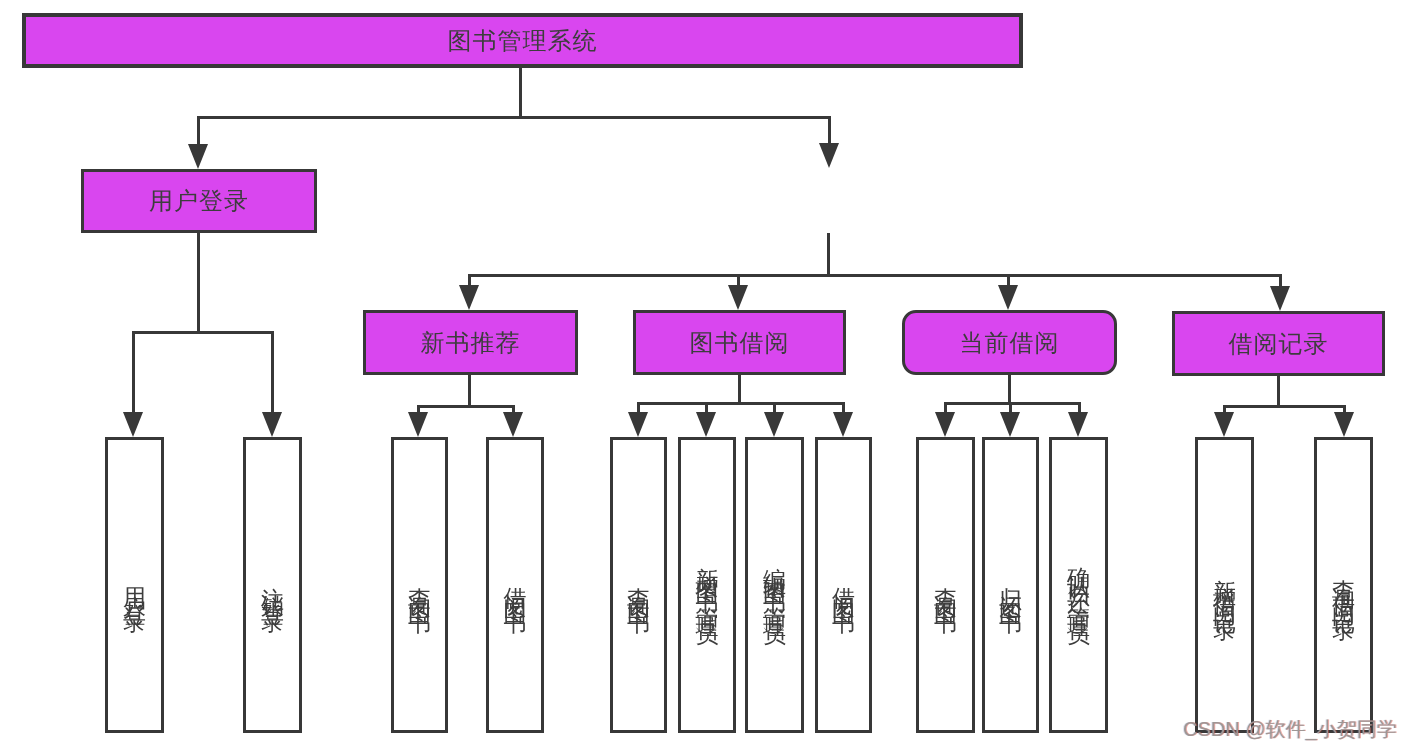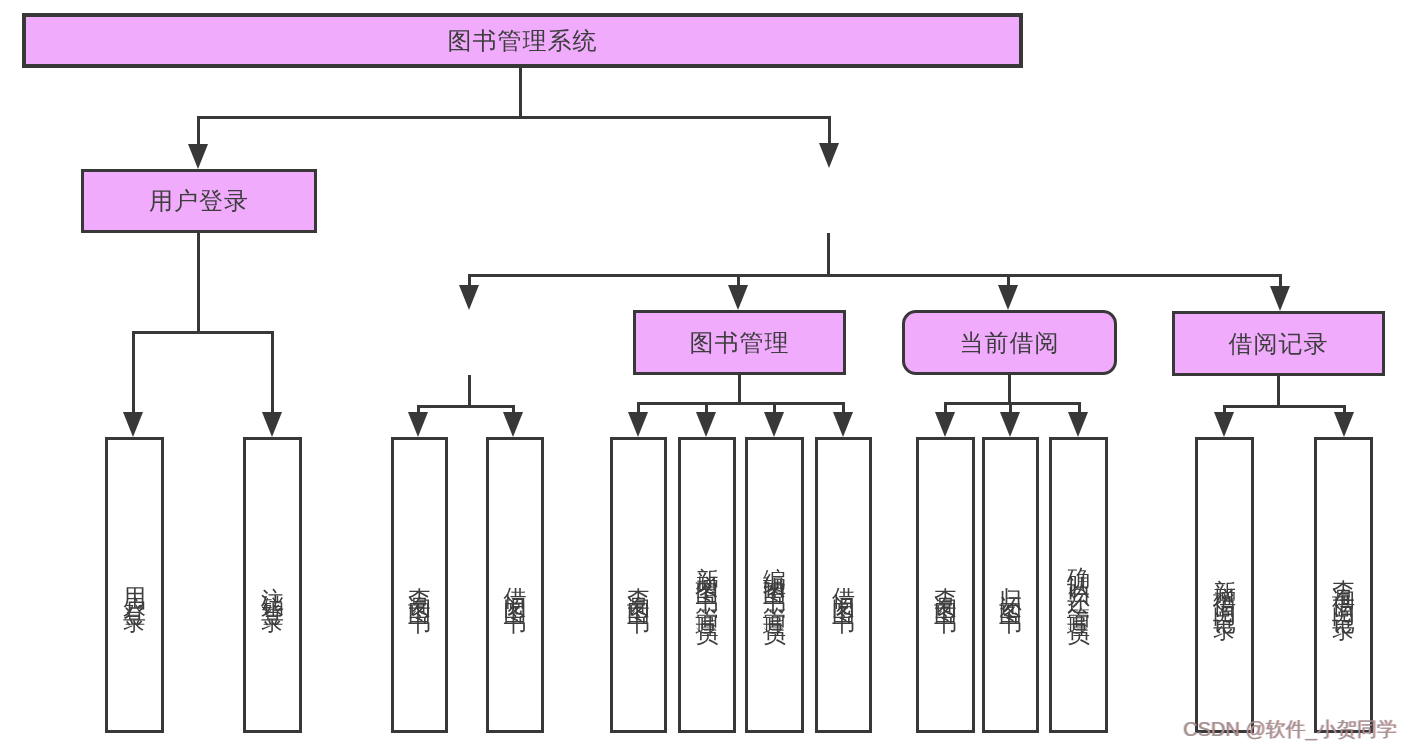--- a/index.html
+++ b/index.html
@@ -9,21 +9,21 @@
     width: 1405px;
     height: 747px;
     background: #ffffff;
     overflow: hidden;
   }
   
   .node {
     position: absolute;
     box-sizing: border-box;
     border: 3px solid #383838;
-    background: #f0abfc;
+    background: #d946ef;
     display: flex;
     align-items: center;
     justify-content: center;
     color: #3d3d3d;
     font-size: 24px;
     letter-spacing: 1px;
   }
   .node.root { border-width: 4px; font-size: 24px; }
   
   .vnode {
@@ -92,22 +92,25 @@
   <div class="h-line" style="left:468px; top:274px; width:814px;"></div>
   <div class="v-line" style="left:468px; top:274px; height:14px;"></div>
   <div class="v-line" style="left:737px; top:274px; height:14px;"></div>
   <div class="v-line" style="left:1007px; top:274px; height:14px;"></div>
   <div class="v-line" style="left:1279px; top:274px; height:14px;"></div>
   <div class="arrow-down" style="left:459px; top:285px;"></div>
   <div class="arrow-down" style="left:728px; top:285px;"></div>
   <div class="arrow-down" style="left:998px; top:285px;"></div>
   <div class="arrow-down" style="left:1270px; top:286px;"></div>
 
+  <div class="node" style="left:363px; top:310px; width:215px; height:65px;">
+    <span>新书推荐</span>
+  </div>
   <div class="node" style="left:633px; top:310px; width:213px; height:65px;">
-    <span>图书管理</span>
+    <span>图书借阅</span>
   </div>
   <div class="node" style="left:902px; top:310px; width:215px; height:65px;border-radius:14px;">
     <span>当前借阅</span>
   </div>
   <div class="node" style="left:1172px; top:311px; width:213px; height:65px;">
     <span>借阅记录</span>
   </div>
 
   <div class="v-line" style="left:468px; top:375px; height:33px;"></div>
   <div class="h-line" style="left:417px; top:405px; width:98px;"></div>

